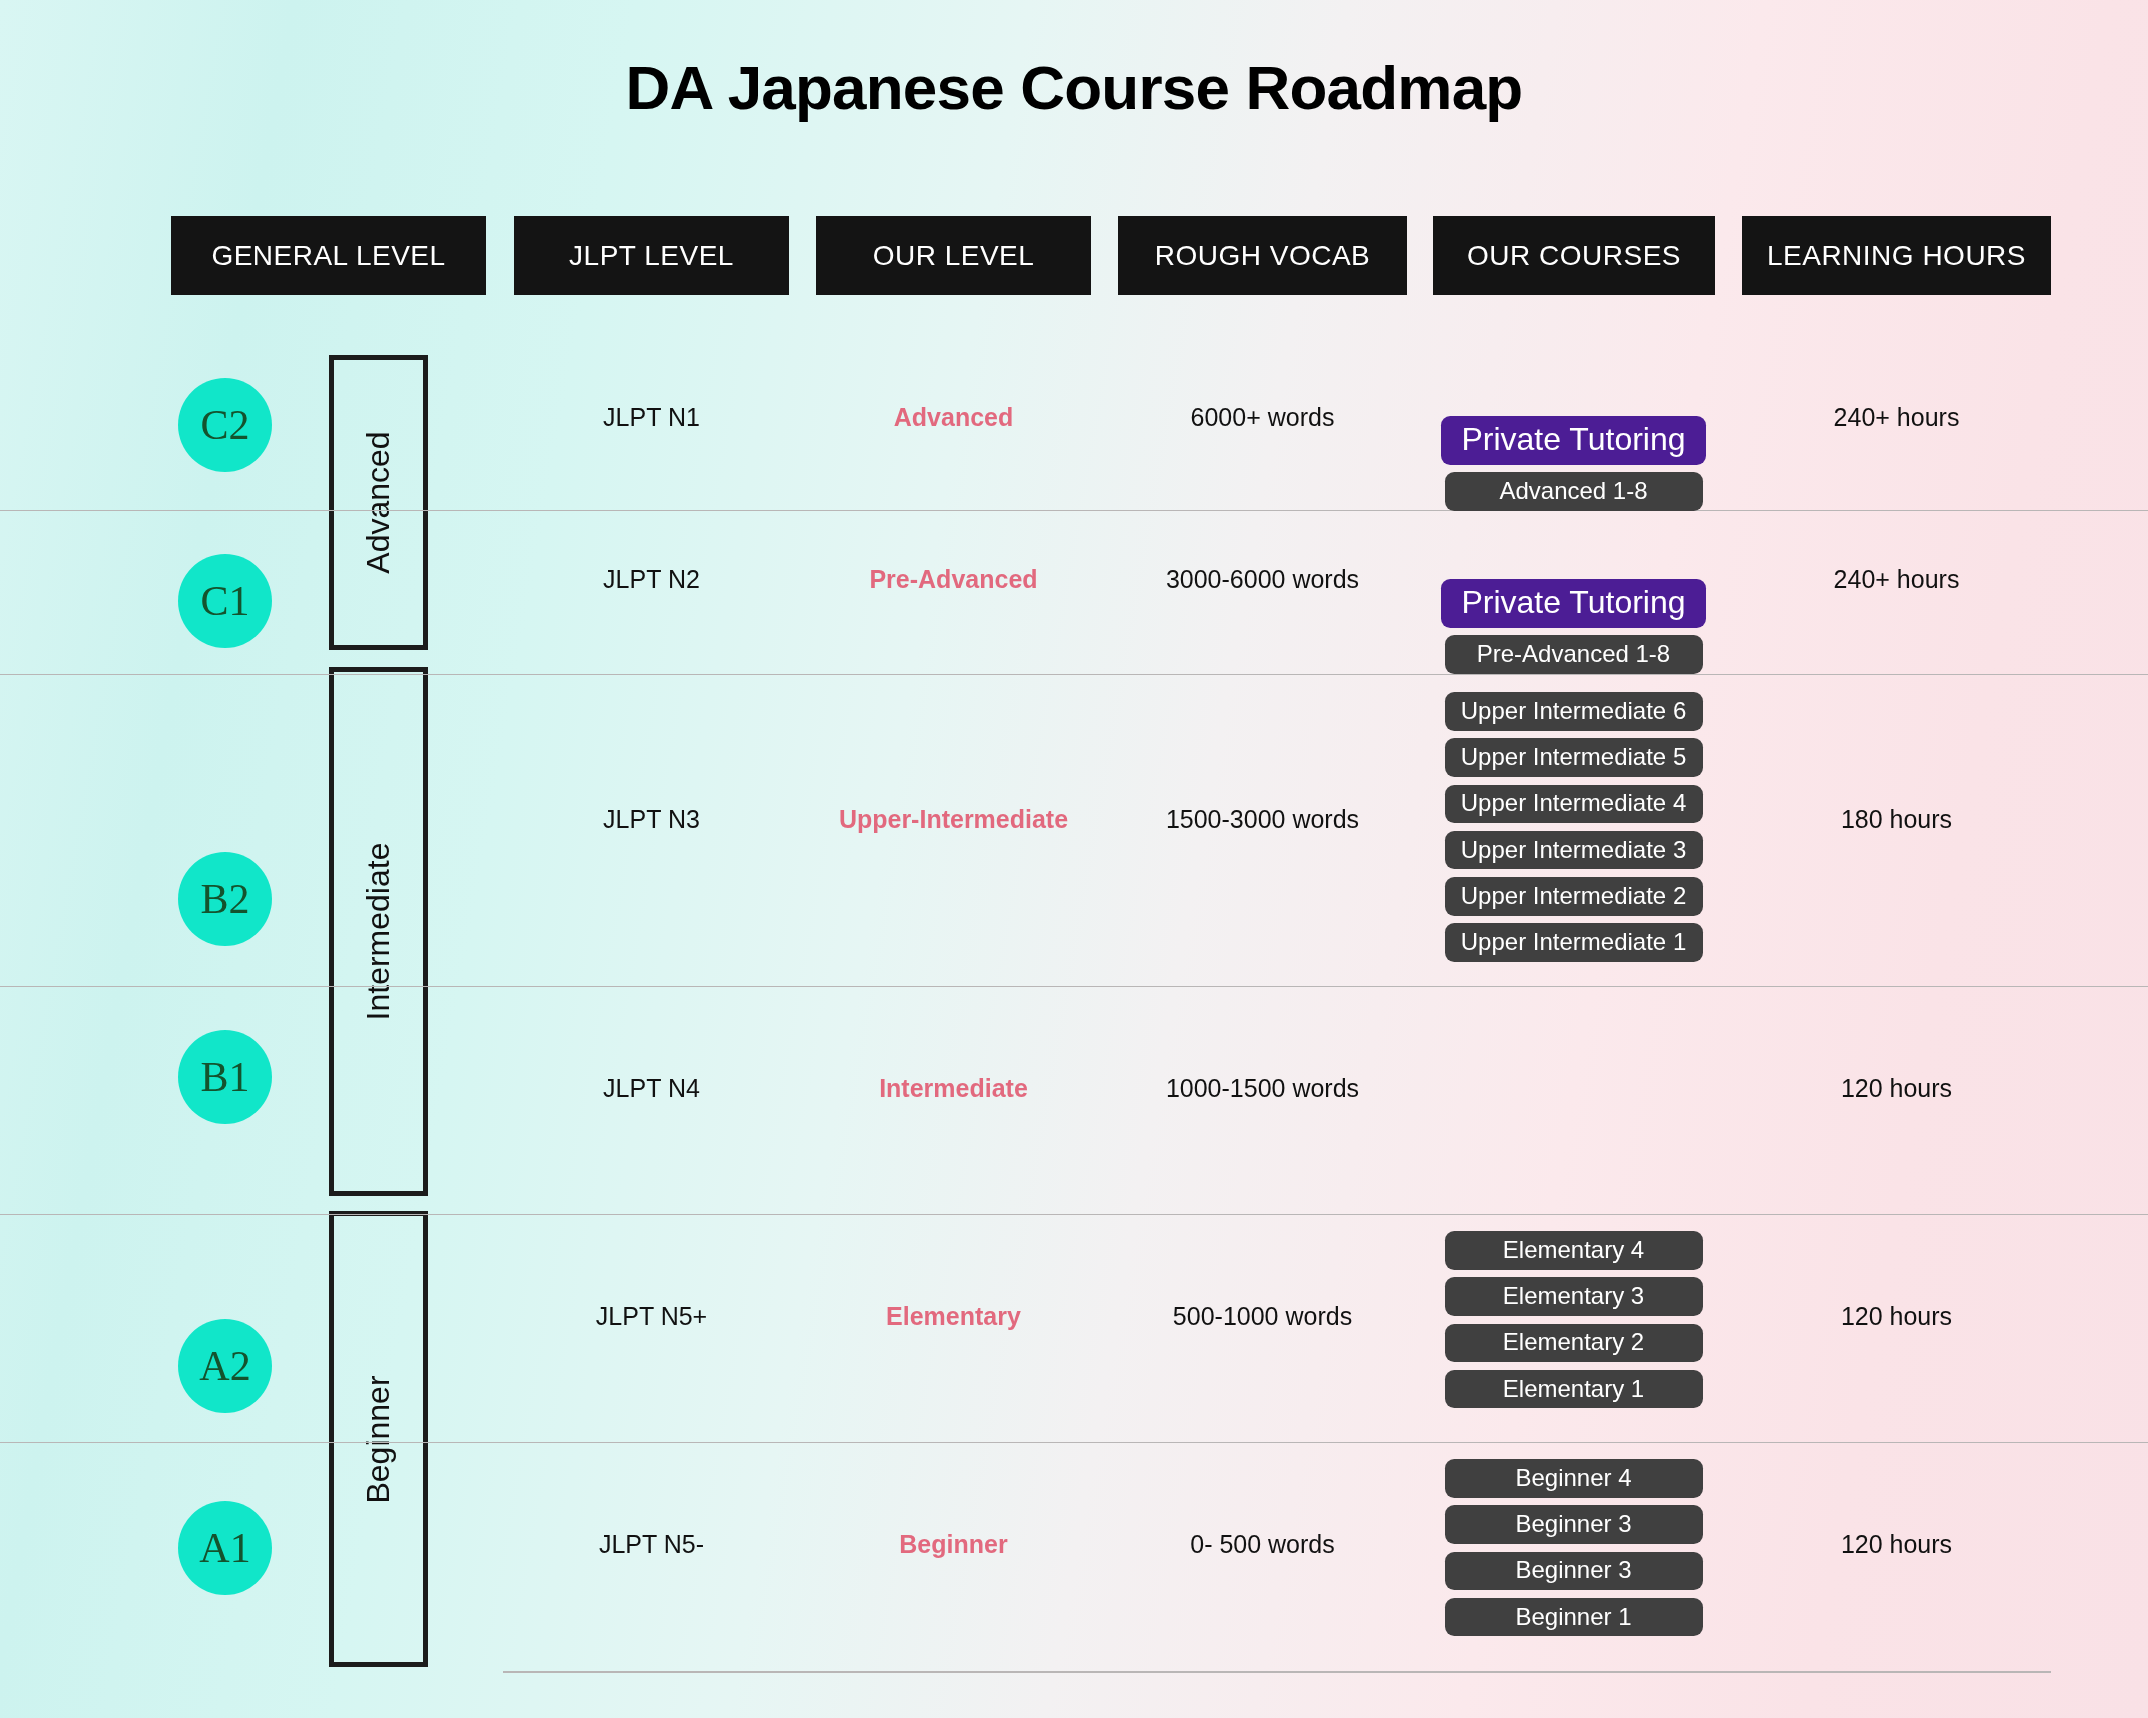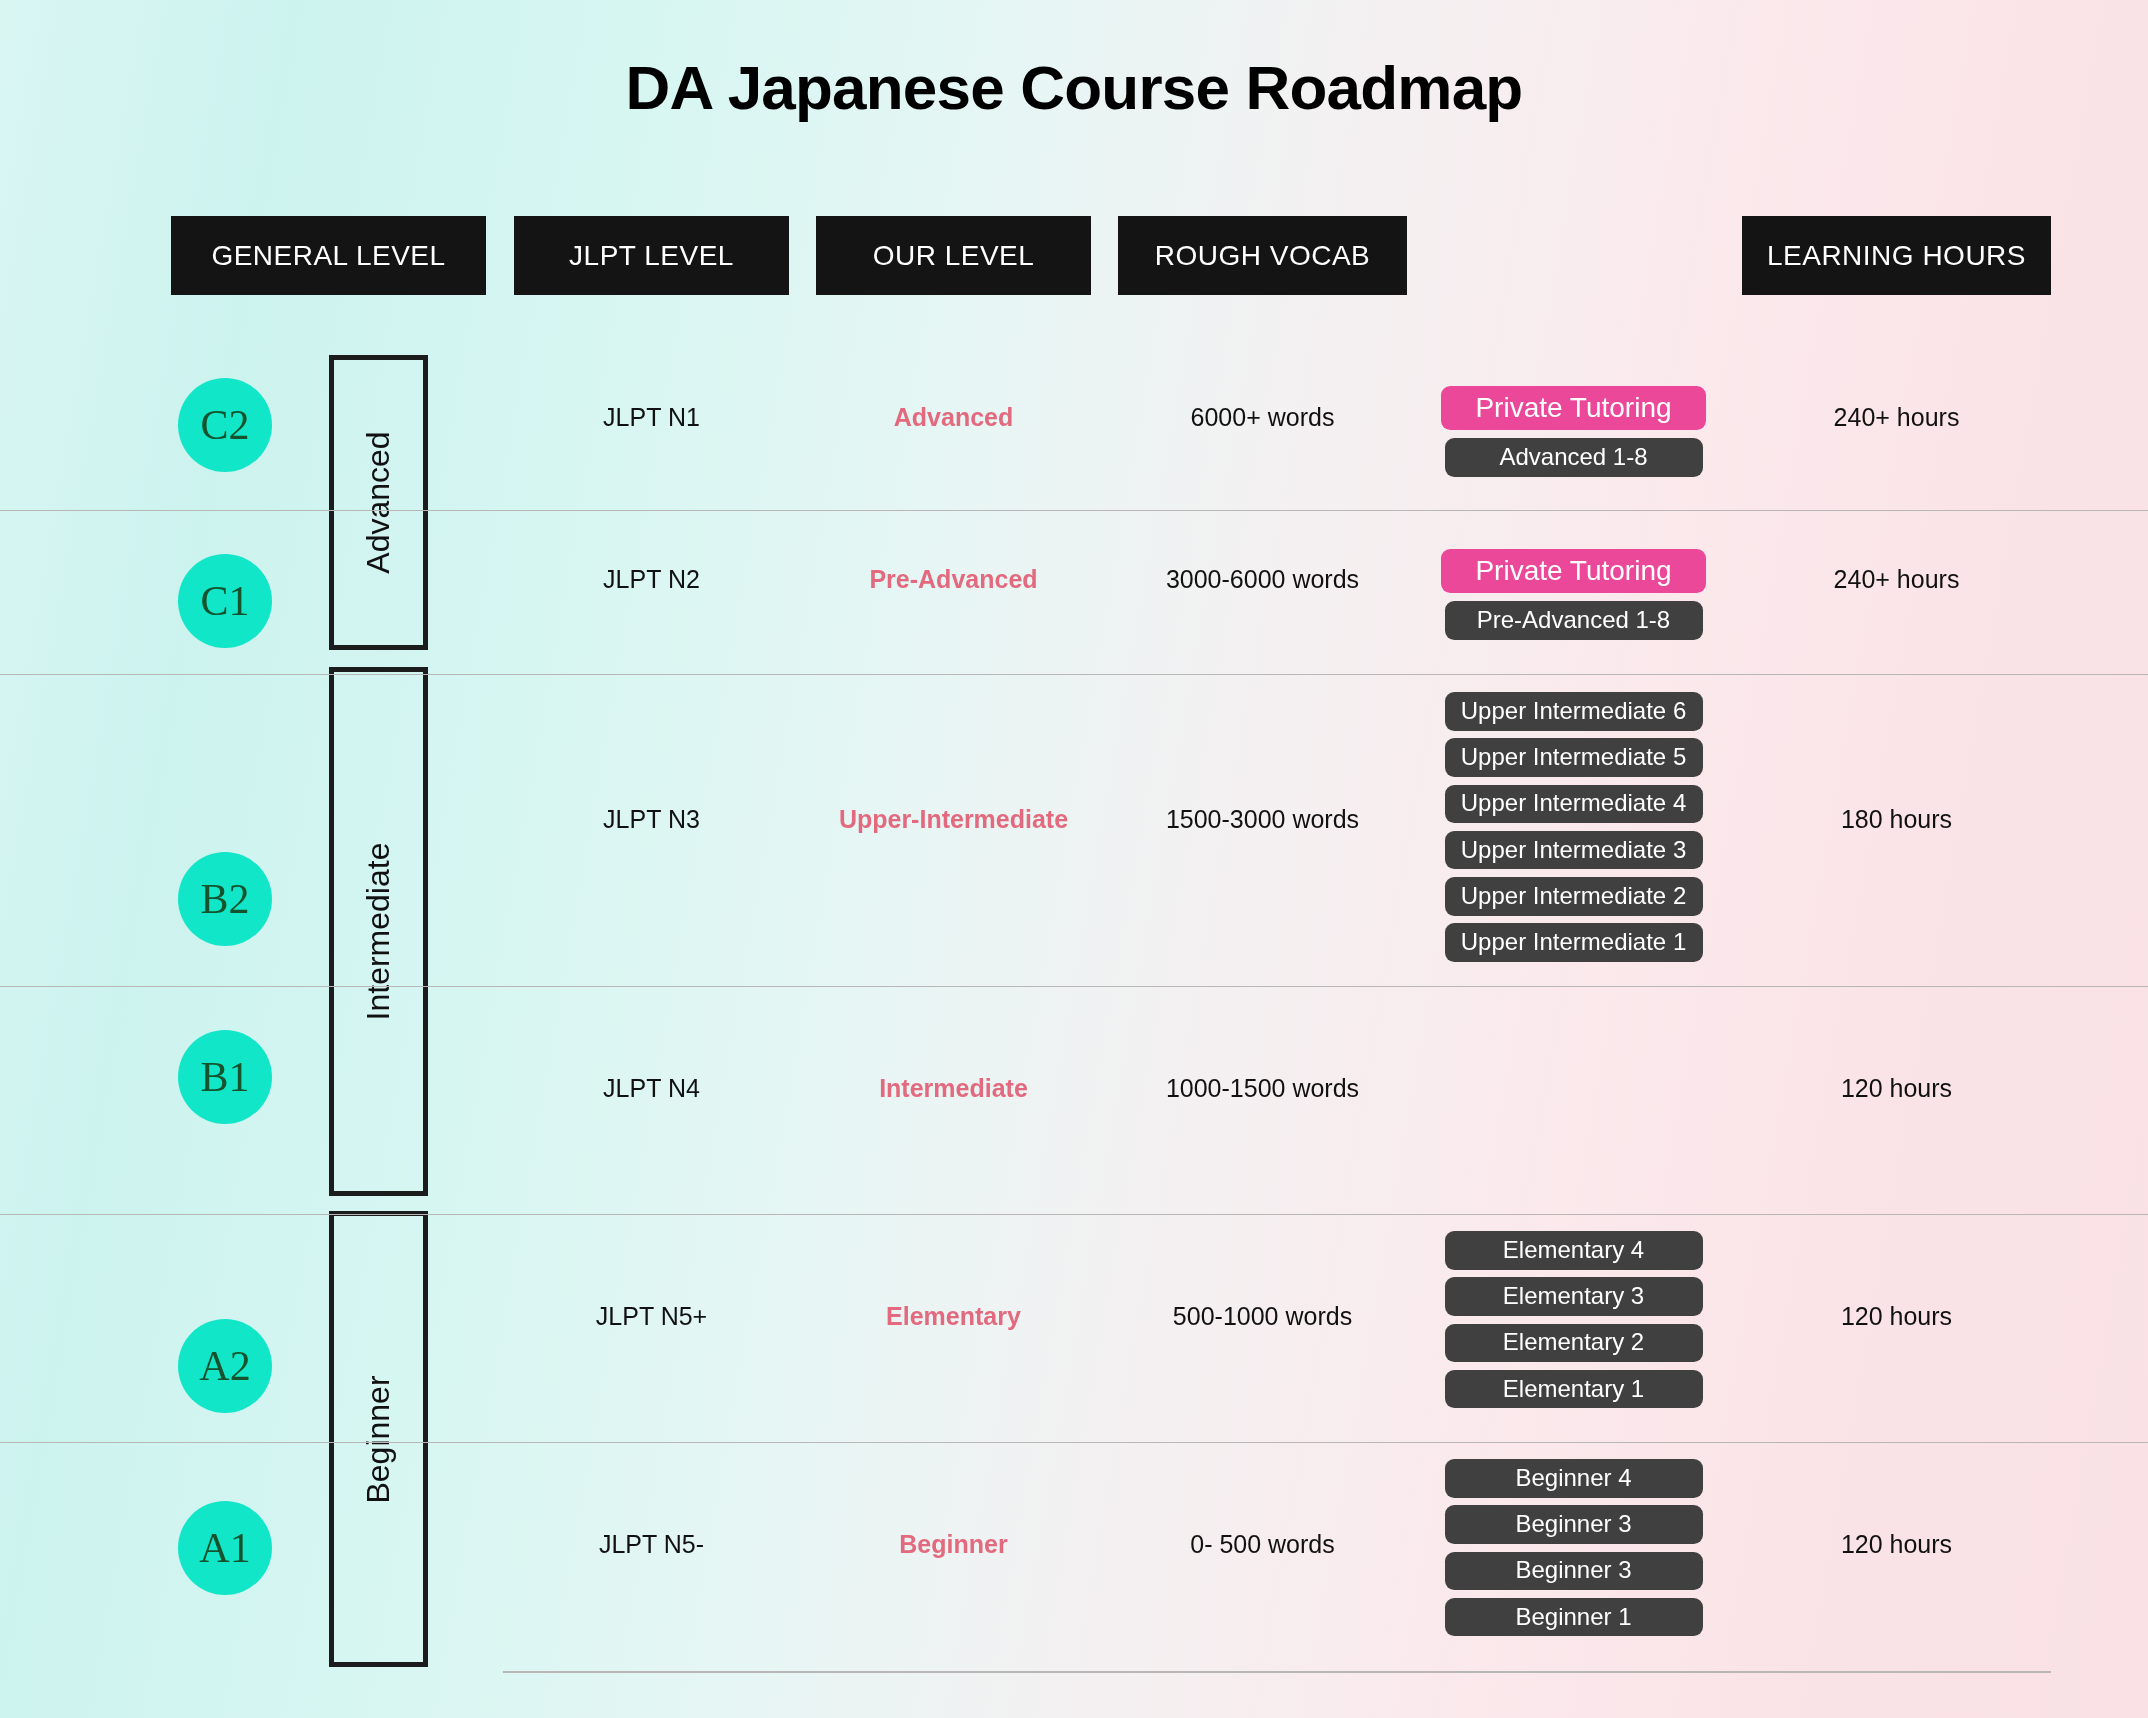--- a/index.html
+++ b/index.html
@@ -66,24 +66,25 @@
     padding:5.9px 13.4px 7.6px;
     border-radius:9.2px;
     background:#404040;
     color:#ffffff;
     font-size:24px;
     text-align:center;
     line-height:1.05;
     white-space:nowrap;
   }
   .pill.tutoring{
-    background:#ec4899;
-    font-size:28px;
+    background:#4c1d95;
+    font-size:32px;
     padding:6.7px 13.4px 8.4px;
     min-width:265px;
+    margin-top:30px;
   }
 
   
   .circle{
     position:absolute;
     width:94px;height:94px;
     border-radius:50%;
     background:#11e6c9;
     display:flex;align-items:center;justify-content:center;
     font-size:42px;
@@ -115,20 +116,21 @@
 </head>
 <body>
 
 <h1 class="title">DA Japanese Course Roadmap</h1>
 
 <div class="head-row">
   <div class="head-cell" style="left:171px;width:315px;">GENERAL LEVEL</div>
   <div class="head-cell" style="left:514px;width:275px;">JLPT LEVEL</div>
   <div class="head-cell" style="left:816px;width:275px;">OUR LEVEL</div>
   <div class="head-cell" style="left:1118px;width:289px;">ROUGH VOCAB</div>
+  <div class="head-cell" style="left:1433px;width:282px;">OUR COURSES</div>
   <div class="head-cell" style="left:1742px;width:309px;">LEARNING HOURS</div>
 </div>
 
 <div class="circle" style="left:178px;top:378px;">
     <span>C2</span>
   </div>
 <div class="circle" style="left:178px;top:554px;">
     <span>C1</span>
   </div>
 <div class="circle" style="left:178px;top:852px;">

